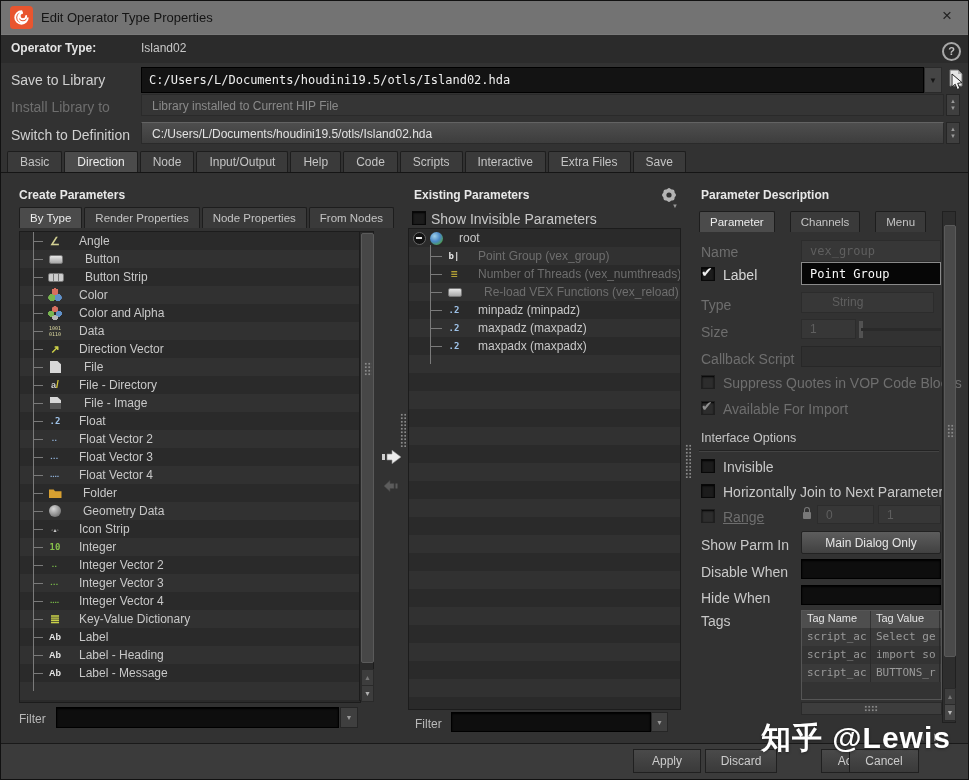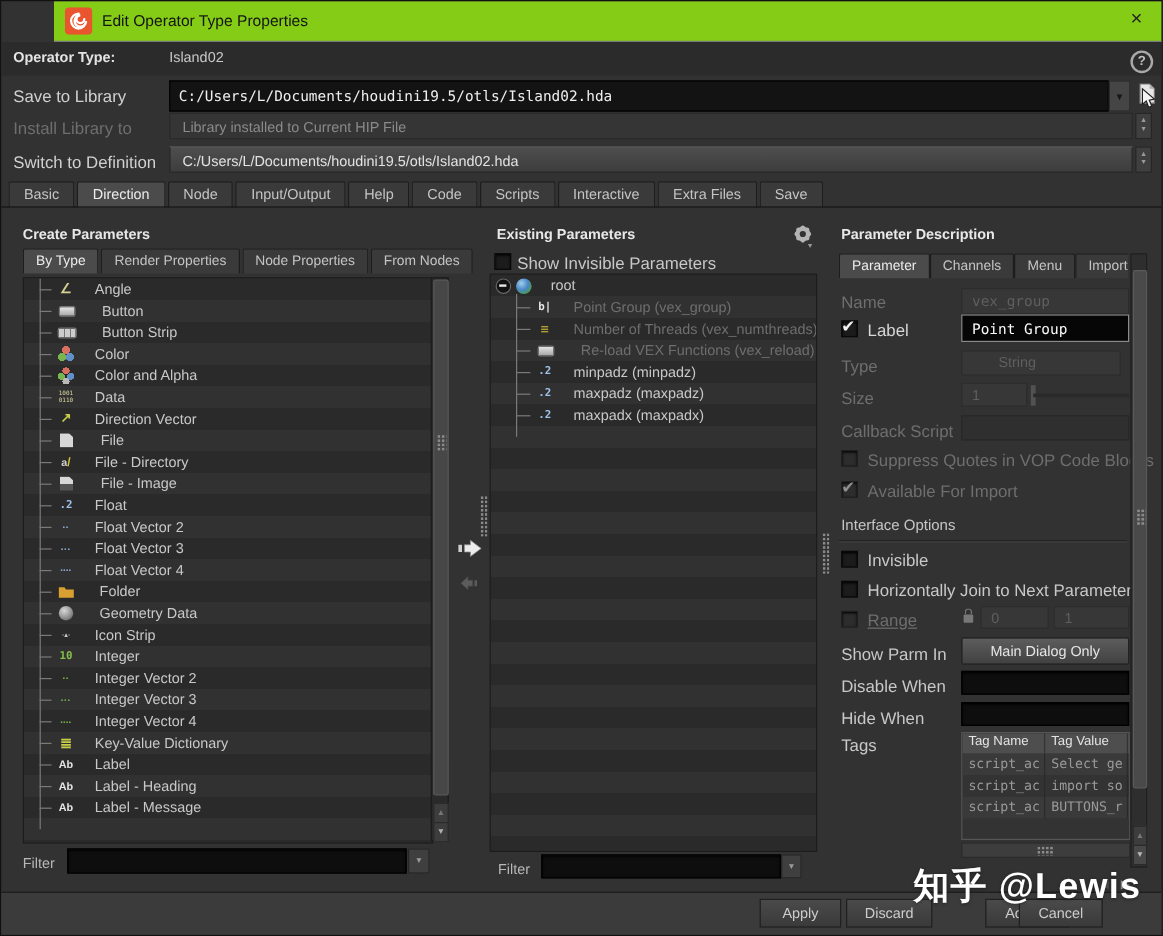--- a/index.html
+++ b/index.html
@@ -3,21 +3,21 @@
 <meta charset="utf-8">
 <style>
   html,body{margin:0;padding:0;background:#555;}
   #app{position:relative;width:969px;height:780px;background:#323232;overflow:hidden;
        font-family:"Liberation Sans",sans-serif;border:1px solid #111;box-sizing:border-box;}
   .lbl12{font-size:14px;color:#c8c8c8;}
   .dim{color:#6e6e6e !important;}
   .mono{font-family:"DejaVu Sans Mono",monospace;}
 
   
-  #titlebar{position:absolute;left:0;top:0;right:0;height:33px;background:#84cc16;border-bottom:1px solid #7a7a7a;margin-left:44px;}
+  #titlebar{position:absolute;left:0;top:0;right:0;height:33px;background:#737373;border-bottom:1px solid #7a7a7a;}
   #ti-logo{position:absolute;left:9px;top:5px;width:23px;height:23px;}
   #ti-title{position:absolute;left:40px;top:9px;font-size:13px;color:#141414;}
   #ti-close{position:absolute;right:10px;top:5px;width:22px;height:22px;text-align:center;font-size:17px;color:#222;cursor:default;}
 
   
   #oprow{position:absolute;left:0;top:34px;right:0;height:28px;background:#2b2b2b;}
   #op-label{position:absolute;left:10px;top:40px;font-size:12px;font-weight:bold;color:#e4e4e4;}
   #op-value{position:absolute;left:140px;top:40px;font-size:12px;color:#c8c8c8;}
   #help{position:absolute;left:941px;top:41px;width:15px;height:15px;border:2px solid #a8a8a8;border-radius:50%;
         color:#c0c0c0;font-size:11px;font-weight:bold;text-align:center;line-height:15px;}
@@ -147,21 +147,21 @@
   #grip-a{position:absolute;left:399px;top:412px;width:6px;height:34px;}
   #grip-b{position:absolute;left:684px;top:443px;width:6px;height:34px;}
 
   
   #gear{position:absolute;left:660px;top:186px;width:16px;height:16px;}
   #gear-caret{position:absolute;left:671px;top:202px;font-size:6px;color:#999;}
   #ep-cb{left:411px;top:210px;}
   #ep-cb-label{position:absolute;left:430px;top:210px;}
 
   
-  #desc-tabs{position:absolute;left:698px;top:210px;width:241px;display:flex;gap:0;overflow:hidden;}
+  #desc-tabs{position:absolute;left:698px;top:210px;width:241px;display:flex;gap:15px;overflow:hidden;}
   #desc-tabs .tab{height:20px;line-height:20px;padding:0 10px;font-size:11.5px;}
 
   .cb{position:absolute;width:12px;height:12px;background:#1c1c1c;border:1px solid #080808;box-shadow:inset 0 1px 2px #000;}
   .cb.checked::after{content:"\2714";position:absolute;left:-1px;top:-4px;font-size:14px;color:#f0f0f0;}
   .cb.dis{background:#2d2d2d;border-color:#1f1f1f;}
   .cb.dis.checked::after{color:#8e8e8e;}
 
   .flatfield{position:absolute;background:#373737;border:1px solid #2c2c2c;box-sizing:border-box;
       font-size:12px;color:#5f5f5f;line-height:19px;padding:0 8px;white-space:nowrap;overflow:hidden;}
 

